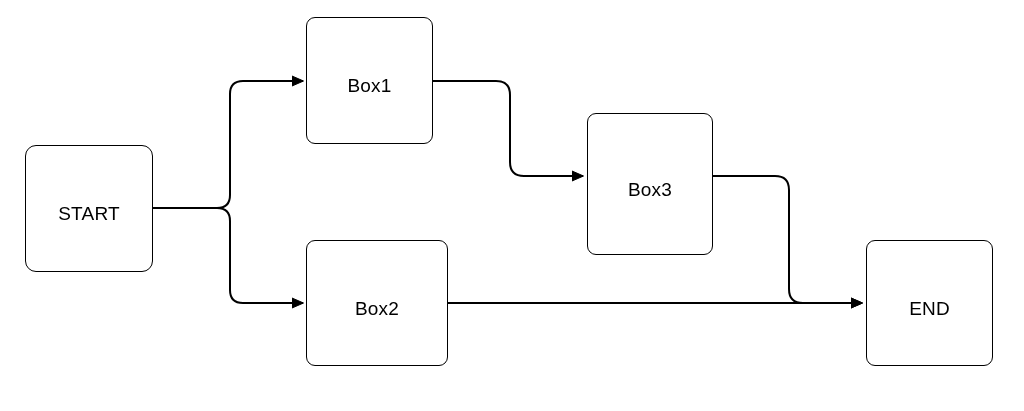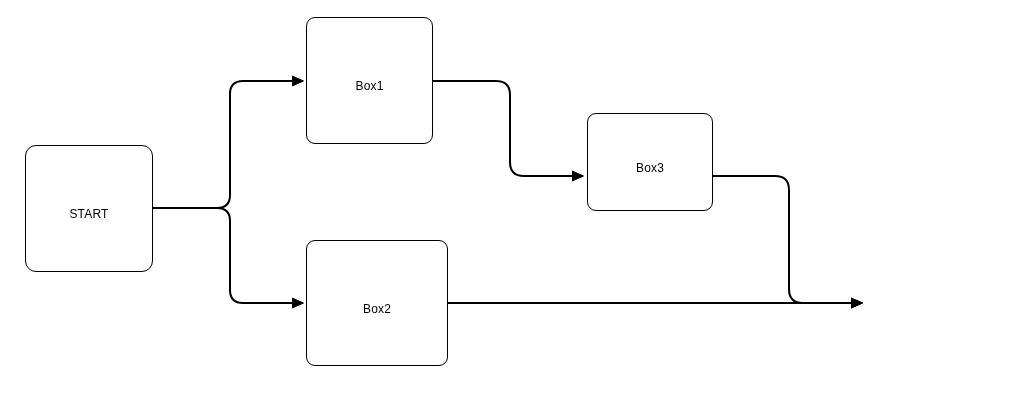--- a/index.html
+++ b/index.html
@@ -33,21 +33,21 @@
     box-sizing: border-box;
     background: #ffffff;
     border: 1.5px solid #000000;
     border-radius: 9px;
     display: flex;
     align-items: center;
     justify-content: center;
   }
   .node-label {
     color: #000000;
-    font-size: 12px;
+    font-size: 19px;
     letter-spacing: 0.2px;
     white-space: nowrap;
     margin-top: 11px;
   }
 </style>
 </head>
 <body>
 
 <div class="canvas">
 
@@ -74,18 +74,21 @@
   </div>
 
   <div class="node" style="left:306px; top:17px; width:127px; height:127px;">
     <span class="node-label">Box1</span>
   </div>
 
   <div class="node" style="left:306px; top:240px; width:142px; height:126px;">
     <span class="node-label">Box2</span>
   </div>
 
-  <div class="node" style="left:587px; top:113px; width:126px; height:98px;">
+  <div class="node" style="left:587px; top:113px; width:126px; height:142px;">
     <span class="node-label">Box3</span>
   </div>
 
+  <div class="node" style="left:866px; top:240px; width:127px; height:126px;">
+    <span class="node-label">END</span>
+  </div>
 
 </div>
 
 </body></html>

